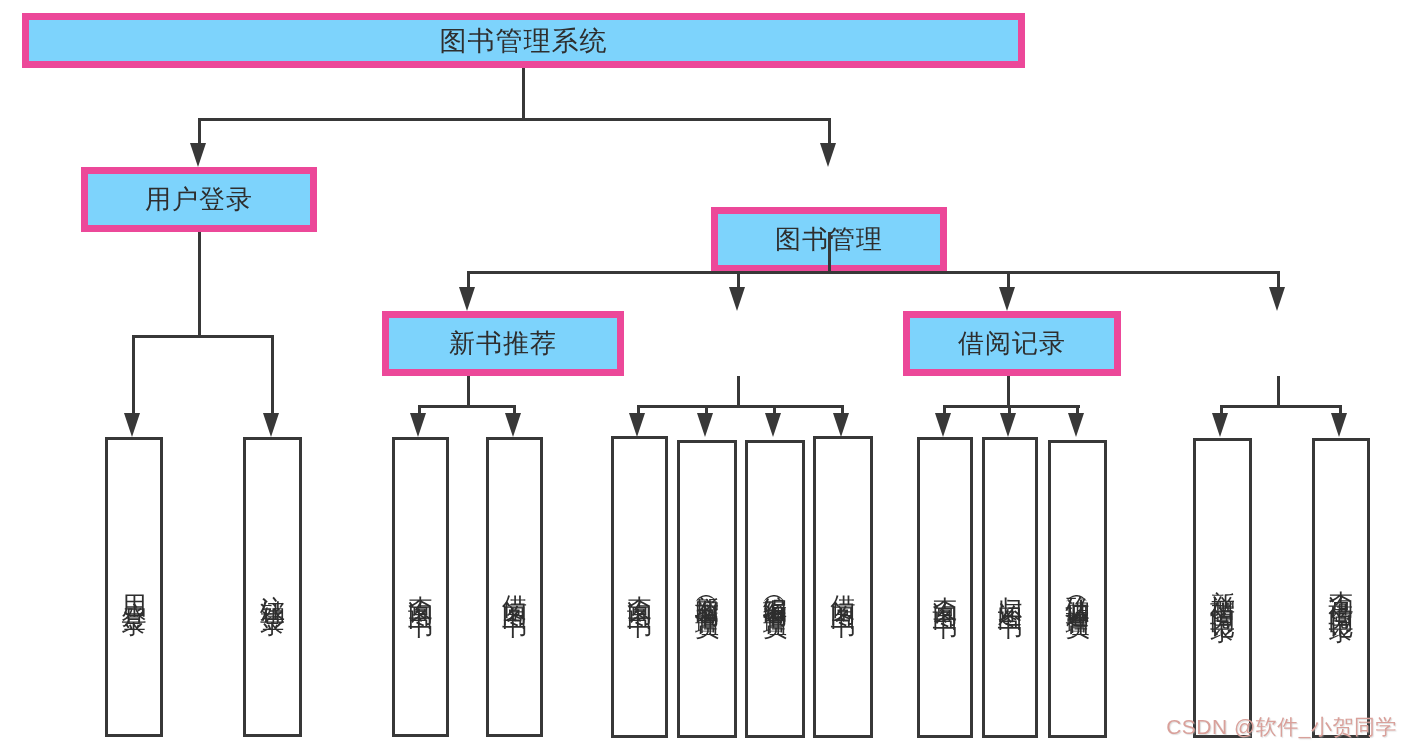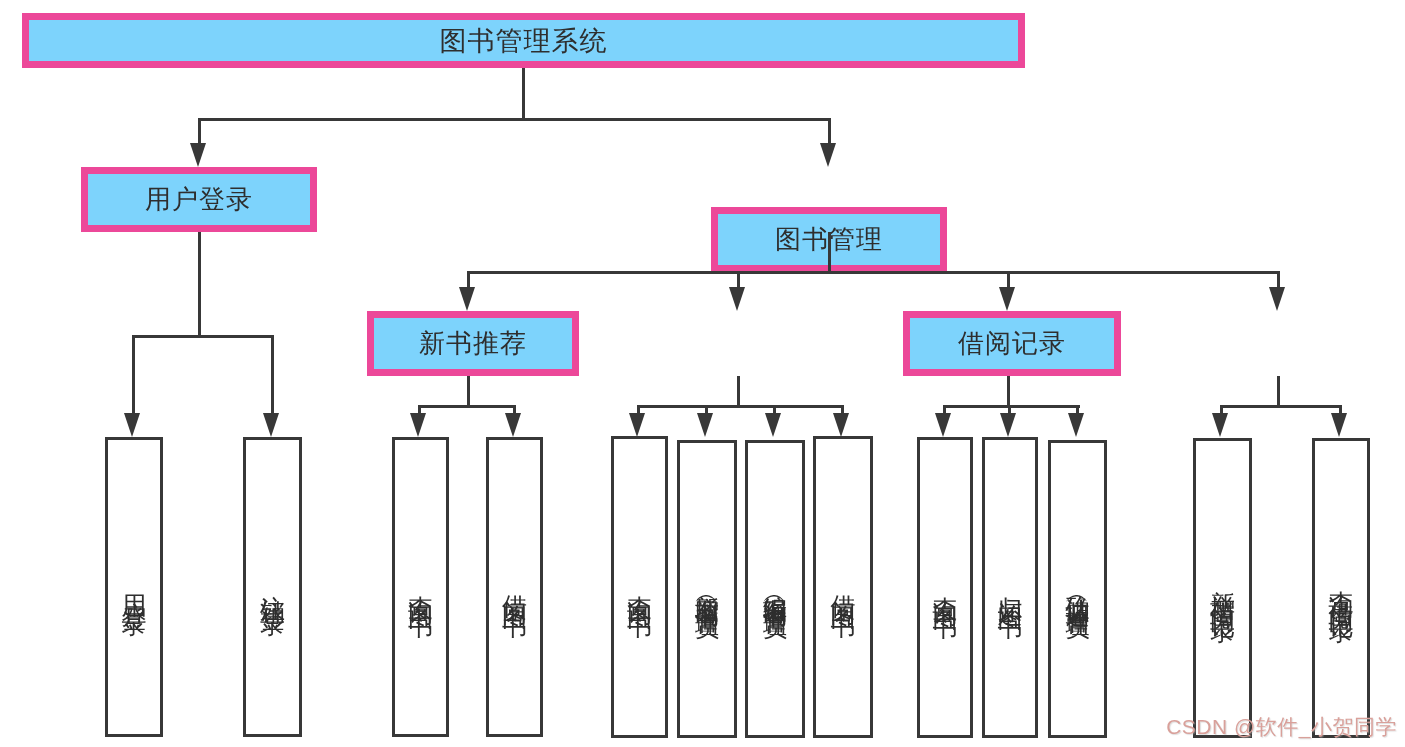--- a/index.html
+++ b/index.html
@@ -69,21 +69,21 @@
   <div class="hl" style="left:467px;top:271px;width:813px;"></div>
   <div class="vl" style="left:467px;top:271px;height:18px;"></div>
   <div class="ar" style="left:459px;top:287px;"></div>
   <div class="vl" style="left:737px;top:271px;height:18px;"></div>
   <div class="ar" style="left:729px;top:287px;"></div>
   <div class="vl" style="left:1007px;top:271px;height:18px;"></div>
   <div class="ar" style="left:999px;top:287px;"></div>
   <div class="vl" style="left:1277px;top:271px;height:18px;"></div>
   <div class="ar" style="left:1269px;top:287px;"></div>
 
-  <div class="box" style="left:367px;top:311px;width:212px;height:65px;">
+  <div class="box" style="left:382px;top:311px;width:242px;height:65px;">
     <span class="lbl">新书推荐</span>
   </div>
   <div class="box" style="left:903px;top:311px;width:218px;height:65px;">
     <span class="lbl">借阅记录</span>
   </div>
 
   <div class="vl" style="left:467px;top:376px;height:32px;"></div>
   <div class="hl" style="left:418px;top:405px;width:98px;"></div>
   <div class="vl" style="left:418px;top:405px;height:12px;"></div>
   <div class="ar" style="left:410px;top:413px;"></div>

